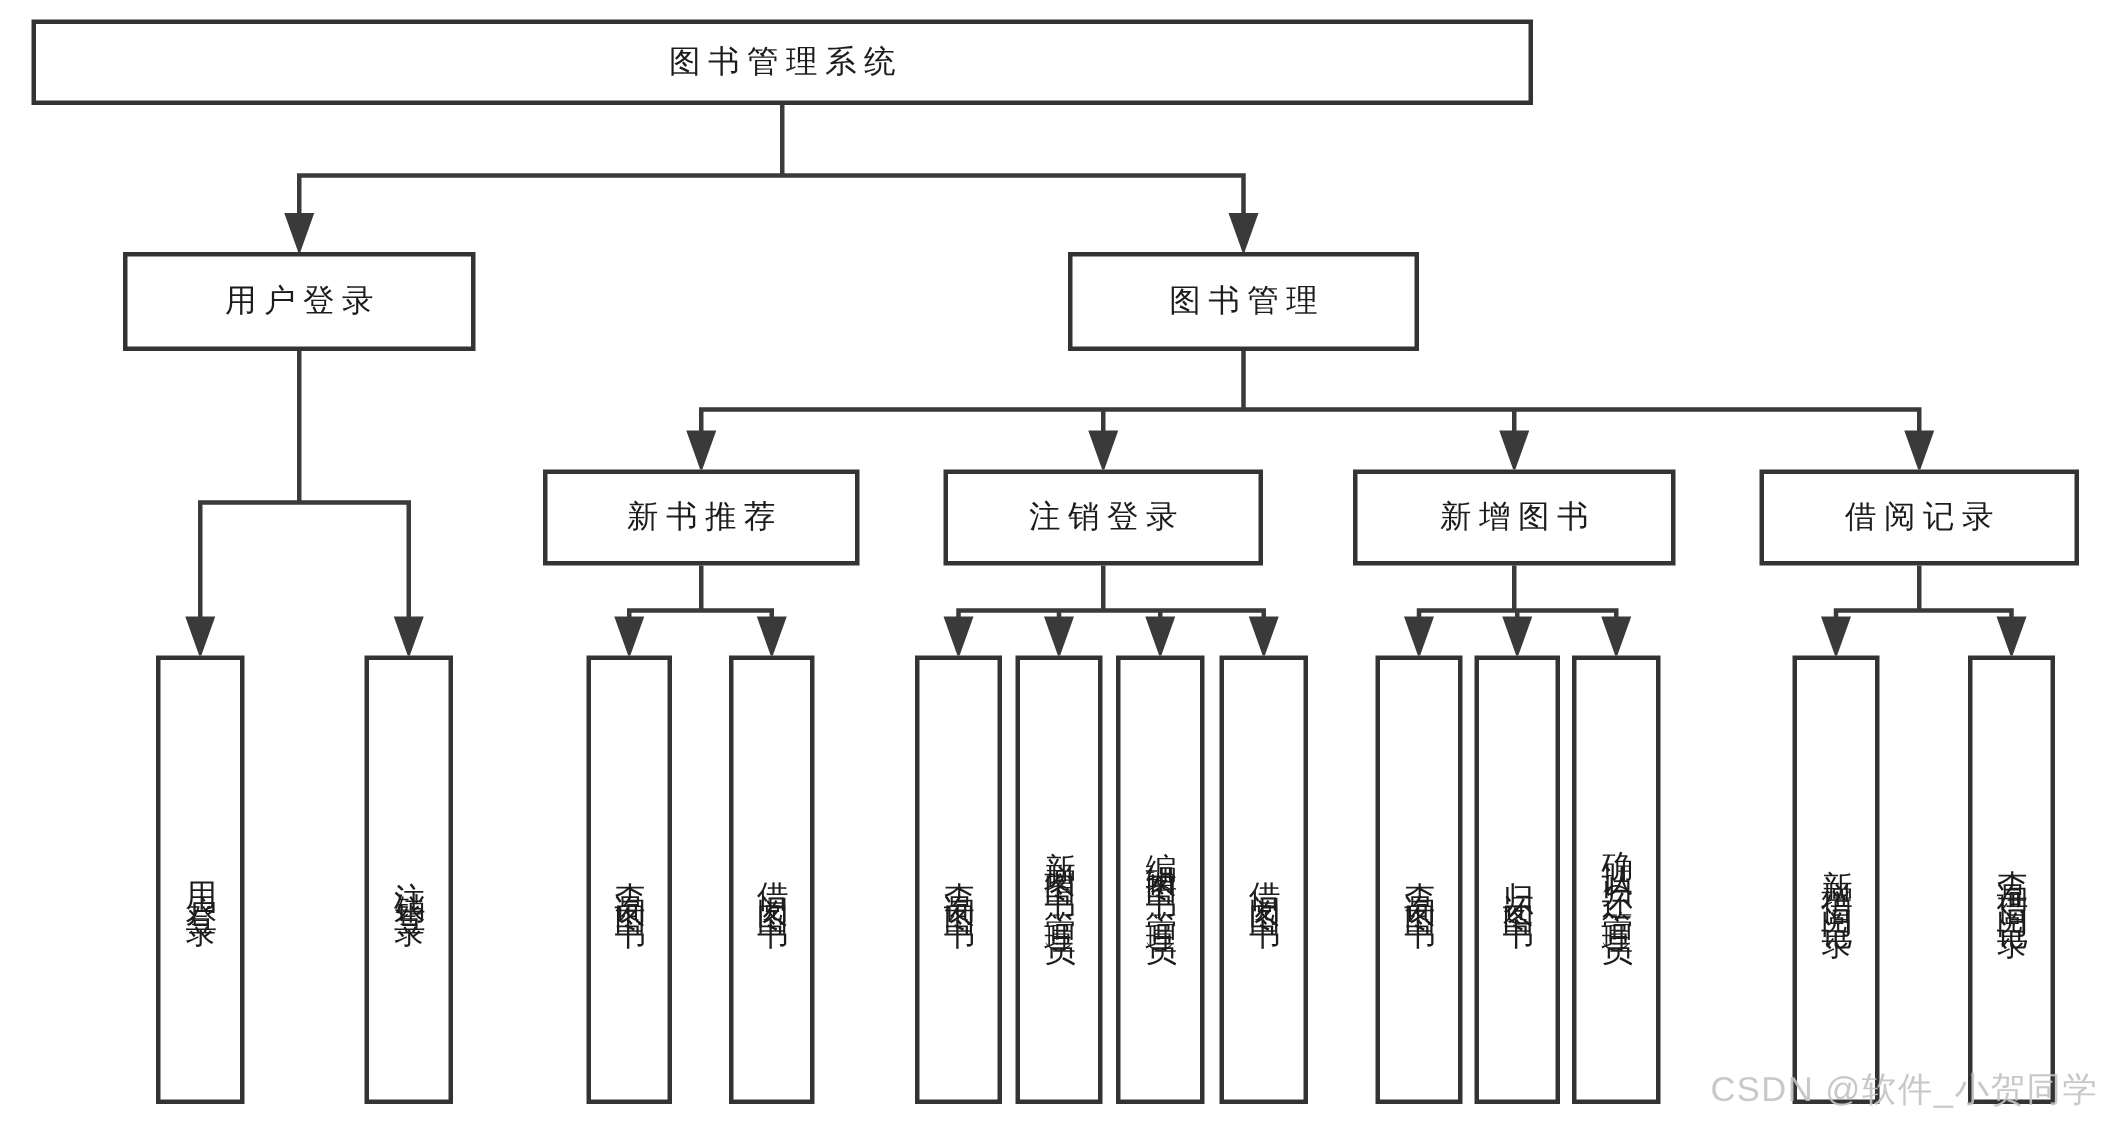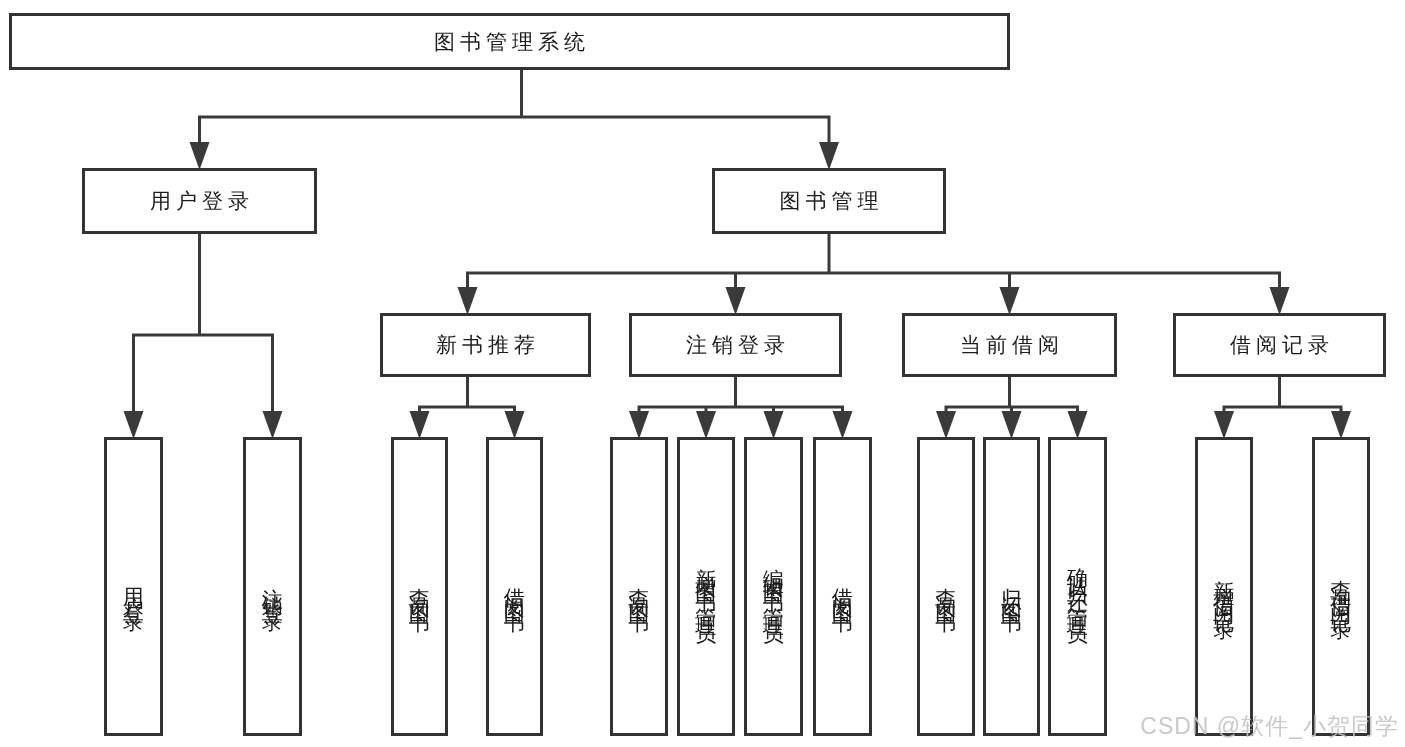--- a/index.html
+++ b/index.html
@@ -74,37 +74,37 @@
       <polygon points="832.5,411 852.5,411 842.5,439" fill="#3a3a3a"></polygon>
       <path d="M 1009.5 375 V 407 M 944.5 407 H 1079 M 946 407 V 415 M 1011.5 407 V 415 M 1077.5 407 V 415" fill="none" stroke="#3a3a3a" stroke-width="3"></path>
       <polygon points="936,411 956,411 946,439" fill="#3a3a3a"></polygon>
       <polygon points="1001.5,411 1021.5,411 1011.5,439" fill="#3a3a3a"></polygon>
       <polygon points="1067.5,411 1087.5,411 1077.5,439" fill="#3a3a3a"></polygon>
       <path d="M 1279.5 375 V 407 M 1222.5 407 H 1342.5 M 1224 407 V 415 M 1341 407 V 415" fill="none" stroke="#3a3a3a" stroke-width="3"></path>
       <polygon points="1214,411 1234,411 1224,439" fill="#3a3a3a"></polygon>
       <polygon points="1331,411 1351,411 1341,439" fill="#3a3a3a"></polygon>
     </svg>
 
-  <div class="node horiz" style="left: 9px; top: 13px; width: 1001px; height: 57px;">
+  <div class="node horiz" style="left: 21px; top: 13px; width: 1001px; height: 57px;">
       <span class="node-label">图书管理系统</span>
     </div>
     <div class="node horiz" style="left: 82px; top: 168px; width: 235px; height: 66px;">
       <span class="node-label">用户登录</span>
     </div>
     <div class="node horiz" style="left: 712px; top: 168px; width: 234px; height: 66px;">
       <span class="node-label">图书管理</span>
     </div>
-    <div class="node horiz" style="left: 380px; top: 313px; width: 211px; height: 64px;">
+    <div class="node horiz" style="left: 362px; top: 313px; width: 211px; height: 64px;">
       <span class="node-label">新书推荐</span>
     </div>
     <div class="node horiz" style="left: 629px; top: 313px; width: 213px; height: 64px;">
       <span class="node-label">注销登录</span>
     </div>
     <div class="node horiz" style="left: 902px; top: 313px; width: 215px; height: 64px;">
-      <span class="node-label">当前借阅</span>
+      <span class="node-label">新增图书</span>
     </div>
     <div class="node horiz" style="left: 1173px; top: 313px; width: 213px; height: 64px;">
       <span class="node-label">借阅记录</span>
     </div>
     <div class="node vert" style="left: 104px; top: 437px; width: 59px; height: 299px;">
       <span class="node-label">用户登录</span>
     </div>
     <div class="node vert" style="left: 243px; top: 437px; width: 59px; height: 299px;">
       <span class="node-label">注销登录</span>
     </div>

